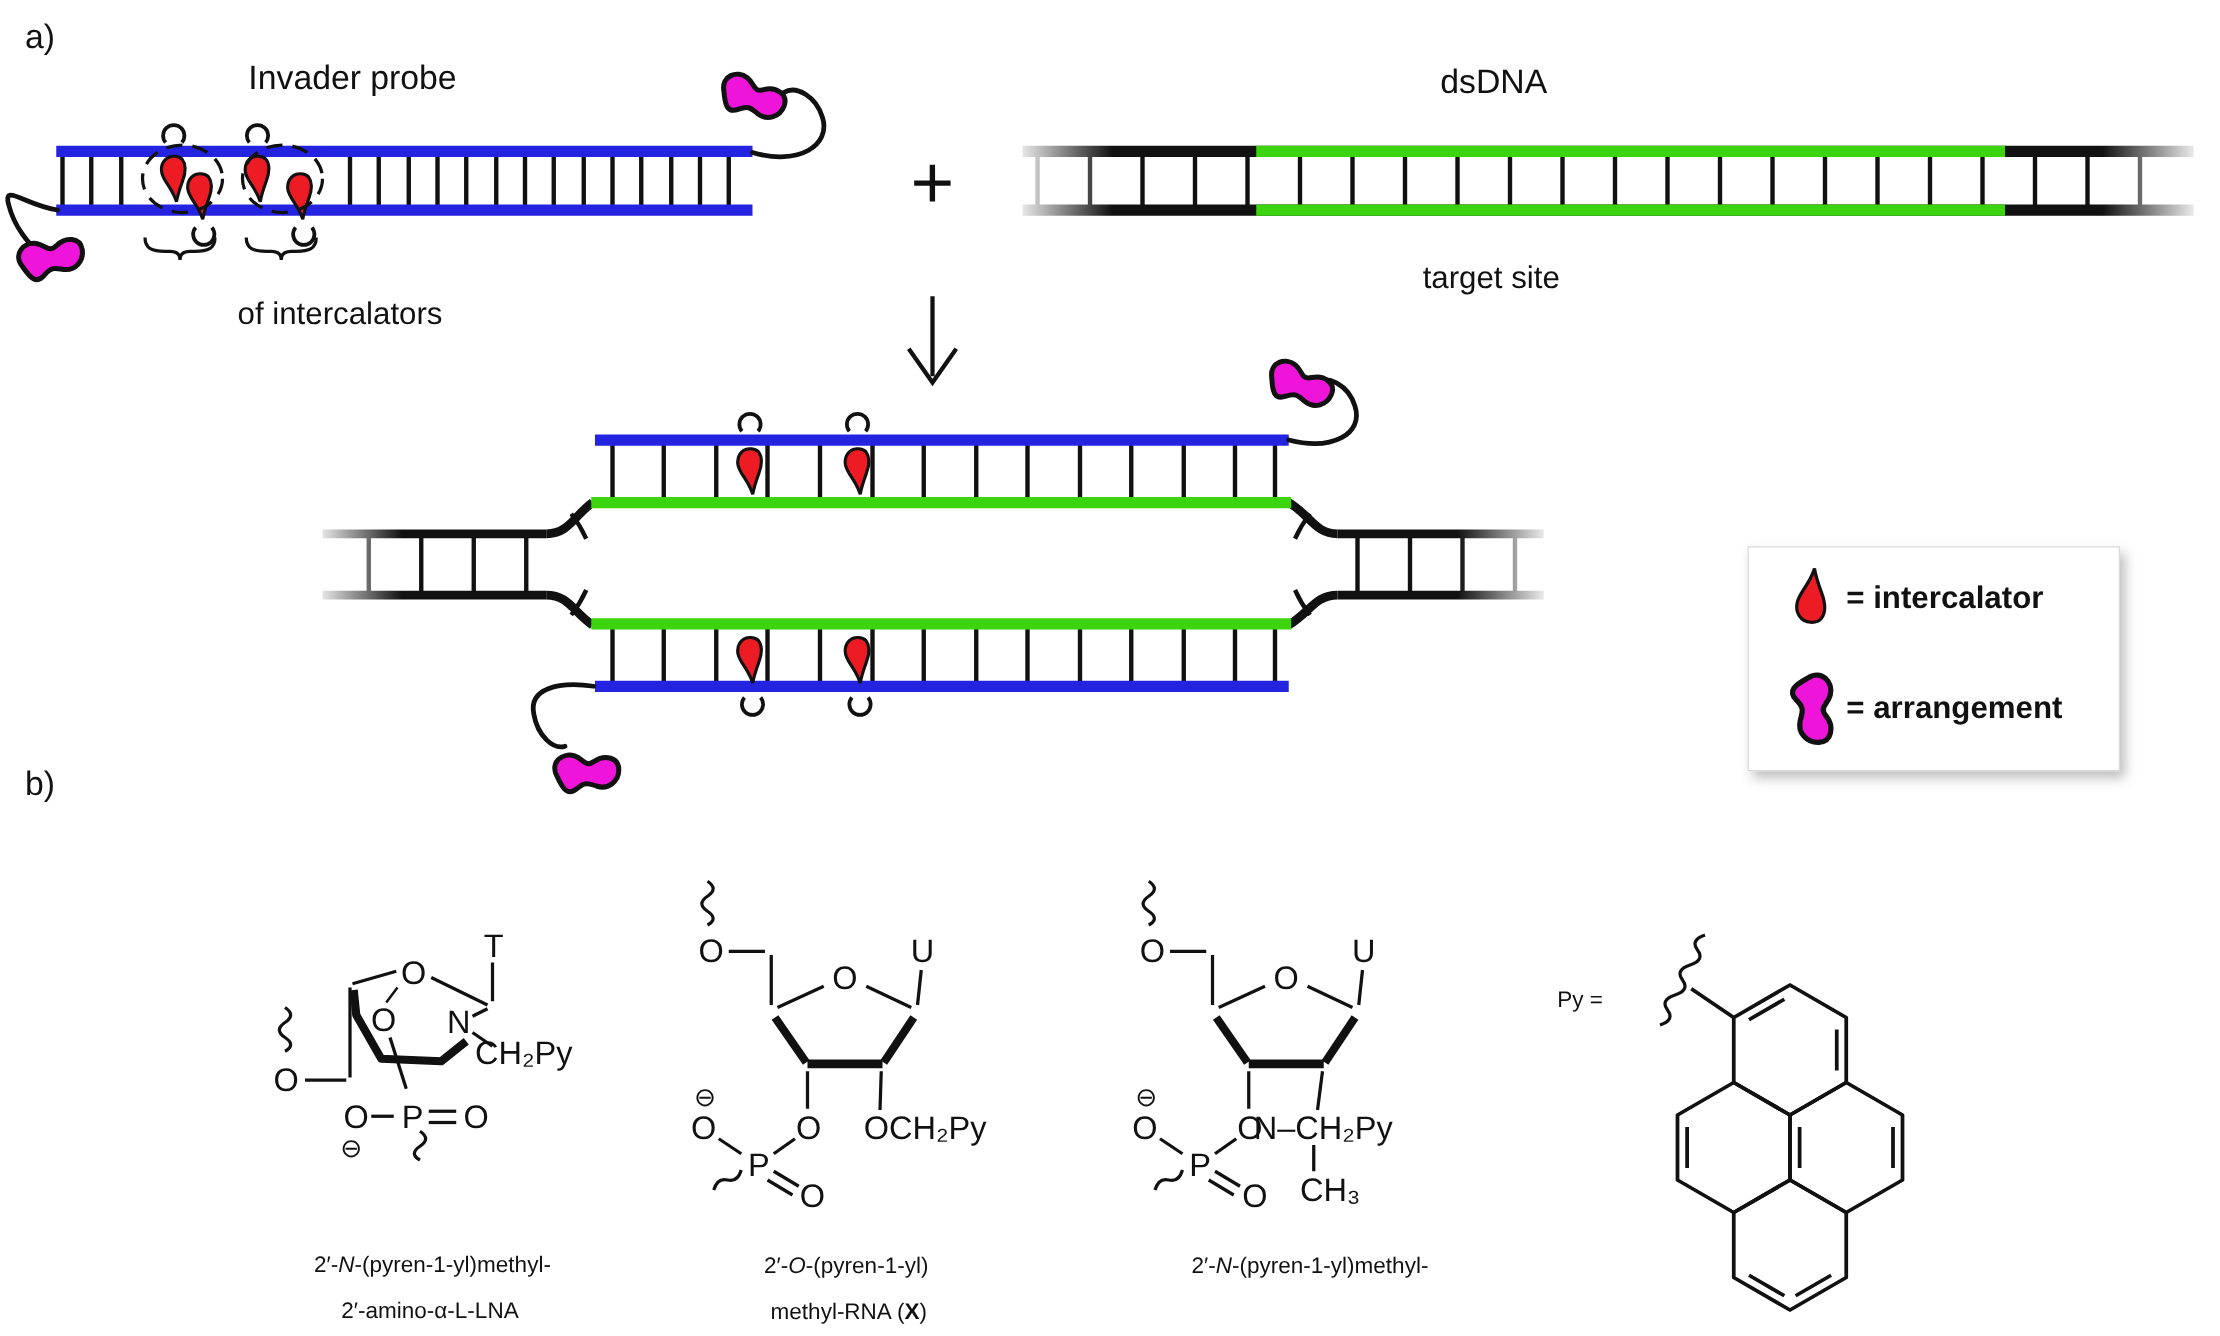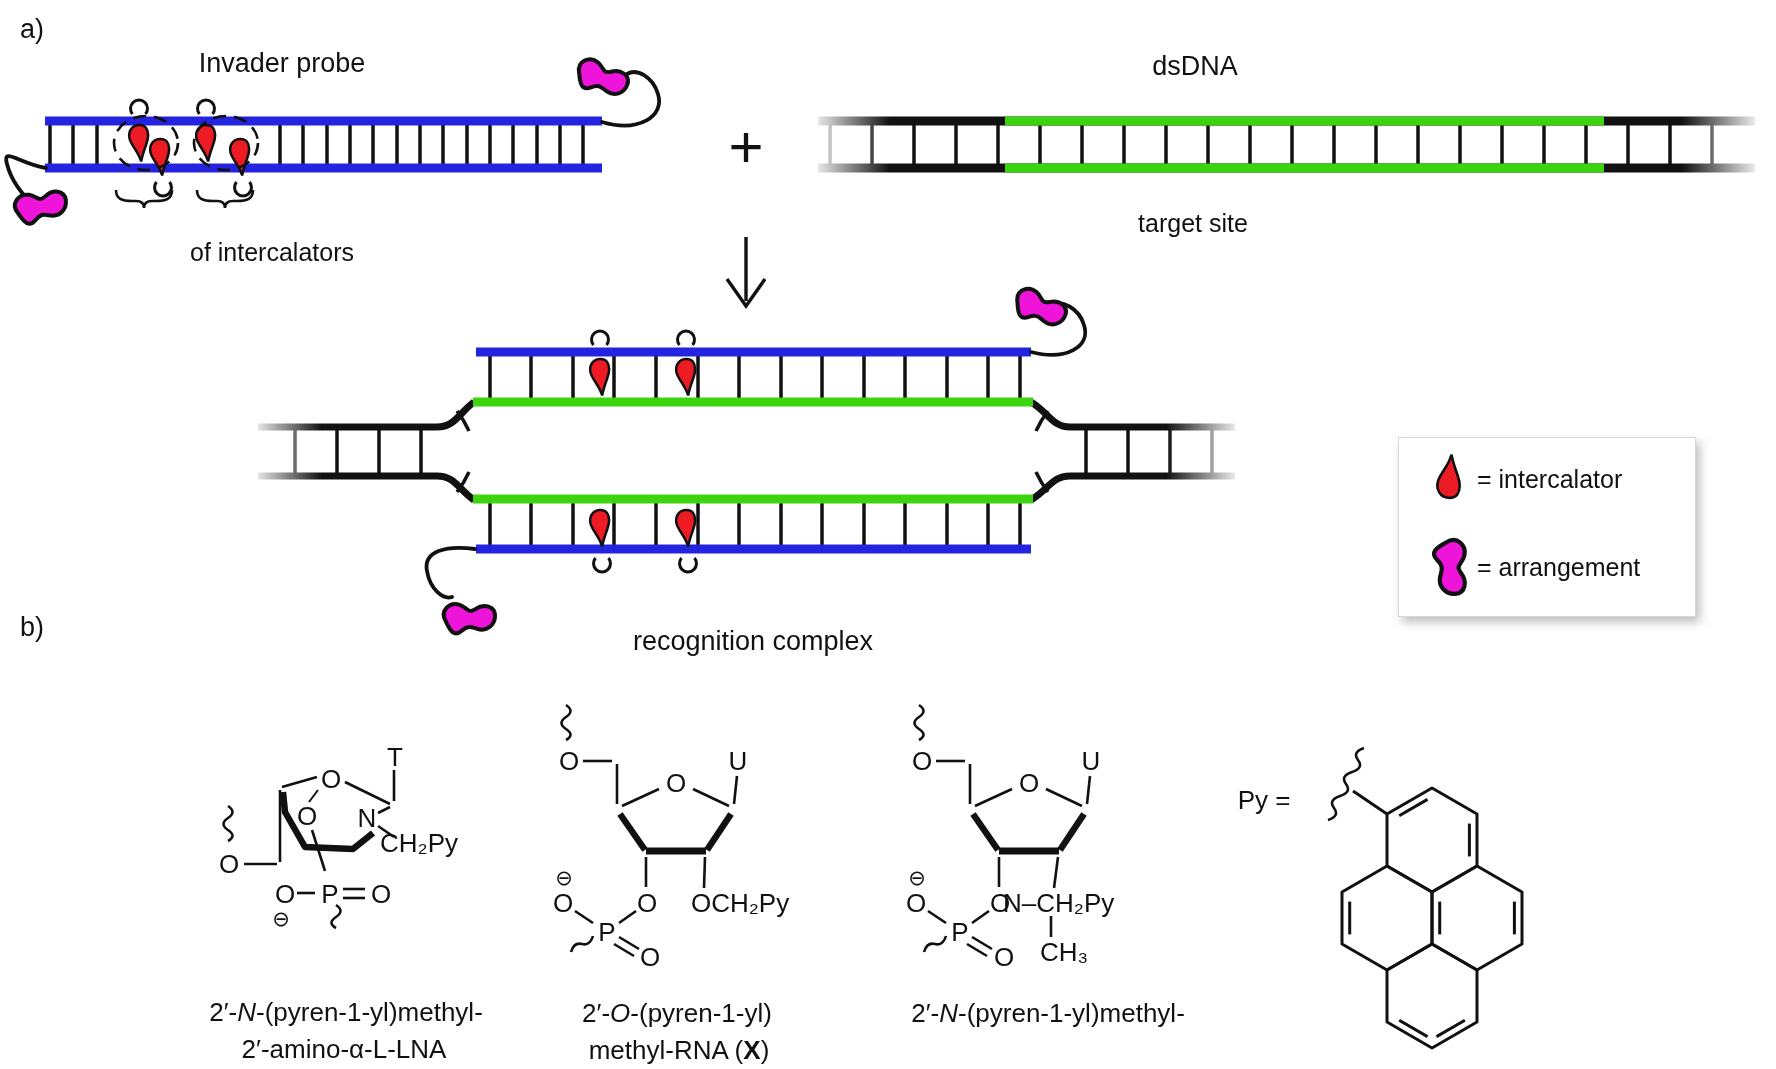--- a/index.html
+++ b/index.html
@@ -1,24 +1,24 @@
 <!DOCTYPE html>
 <html><head>
 <meta charset="utf-8">
 <style>
   html,body{margin:0;padding:0;background:#fff;}
   .page{position:relative;width:1776px;height:1069px;background:#fff;overflow:hidden;
         font-family:"Liberation Sans","DejaVu Sans",sans-serif;color:#111;}
   .art{position:absolute;left:0;top:0;z-index:2;}
   .t{position:absolute;white-space:nowrap;transform:translate(-50%,-50%);font-size:25px;color:#111;z-index:3;}
-  .tl{transform:translate(0,-50%);}
+  .tl{transform:translate(0,-50%);font-weight:bold;}
   .bold{font-weight:normal;font-size:27px;}
   .sec{font-size:27px;transform:none;}
   .plus{font-size:60px;font-weight:400;}
-  .cap{font-size:26px;}
+  .cap{font-size:18px;}
   .cap i{font-style:italic;}
   .cap b{font-weight:bold;}
   .atom{position:absolute;white-space:nowrap;transform:translate(-50%,-50%);font-size:26px;z-index:3;}
   .atom-l{transform:translate(0,-50%);}
   .chg{font-size:21px;}
   .legendbox{position:absolute;left:1398px;top:437px;width:296px;height:178px;background:#fff;
              border:1px solid #d9d9d9;box-shadow:4px 5px 9px rgba(110,110,110,.45);z-index:1;}
 </style>
 </head>
 <body>
@@ -204,21 +204,20 @@
       <path d="M1364,748 q-12,4 -6,12 t-6,12 t-6,12 t-6,12 t-6,12 t-6,12" stroke-width="2.6"></path>
     </g>
   </svg>
 
   <div class="t sec" style="left:20px;top:14px">a)</div>
   <div class="t bold" style="left:282px;top:63px">Invader probe</div>
   <div class="t bold" style="left:1195px;top:66px">dsDNA</div>
   <div class="t plus" style="left:746px;top:146px">+</div>
   <div class="t" style="left:272px;top:252px">of intercalators</div>
   <div class="t" style="left:1193px;top:223px">target site</div>
-  <div class="t bold" style="left:753px;top:641px">recognition complex</div>
   <div class="t tl" style="left:1477px;top:479px">= intercalator</div>
   <div class="t tl" style="left:1477px;top:567px">= arrangement</div>
   <div class="t sec" style="left:20px;top:612px">b)</div>
 
   <div class="atom" style="left:229px;top:864px">O</div>
   <div class="atom" style="left:331px;top:779px">O</div>
   <div class="atom" style="left:307px;top:816px">O</div>
   <div class="atom" style="left:367px;top:818px">N</div>
   <div class="atom" style="left:395px;top:757px">T</div>
   <div class="atom atom-l" style="left:380px;top:843px">CH₂Py</div>

